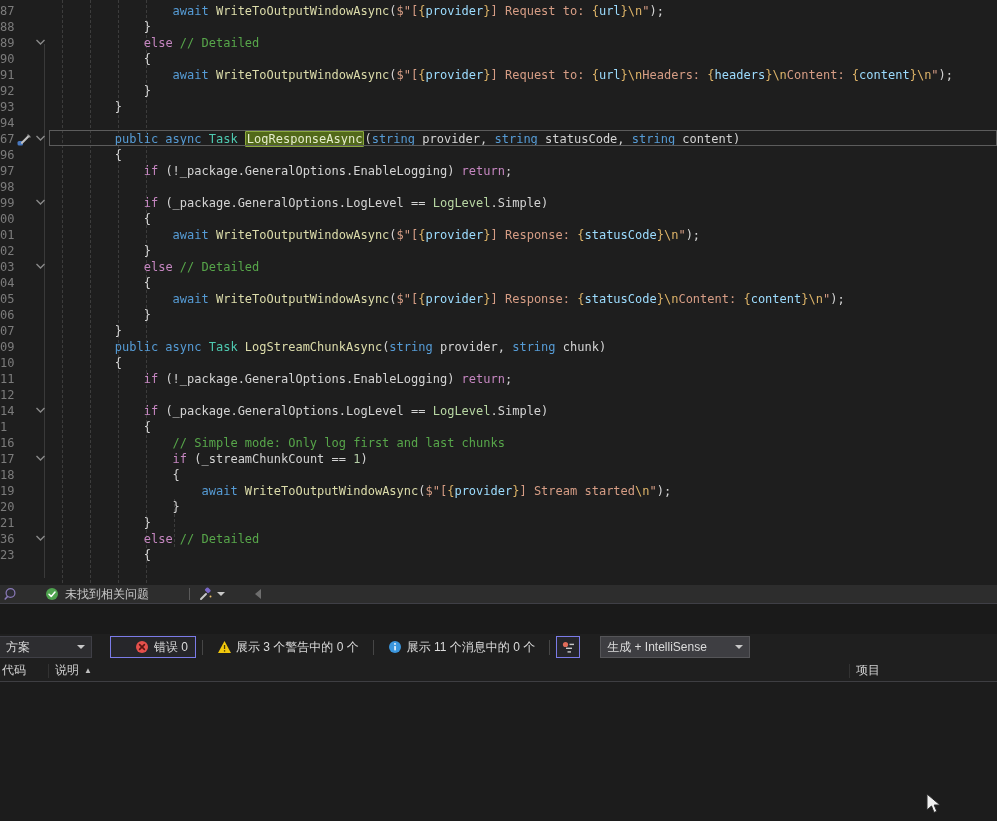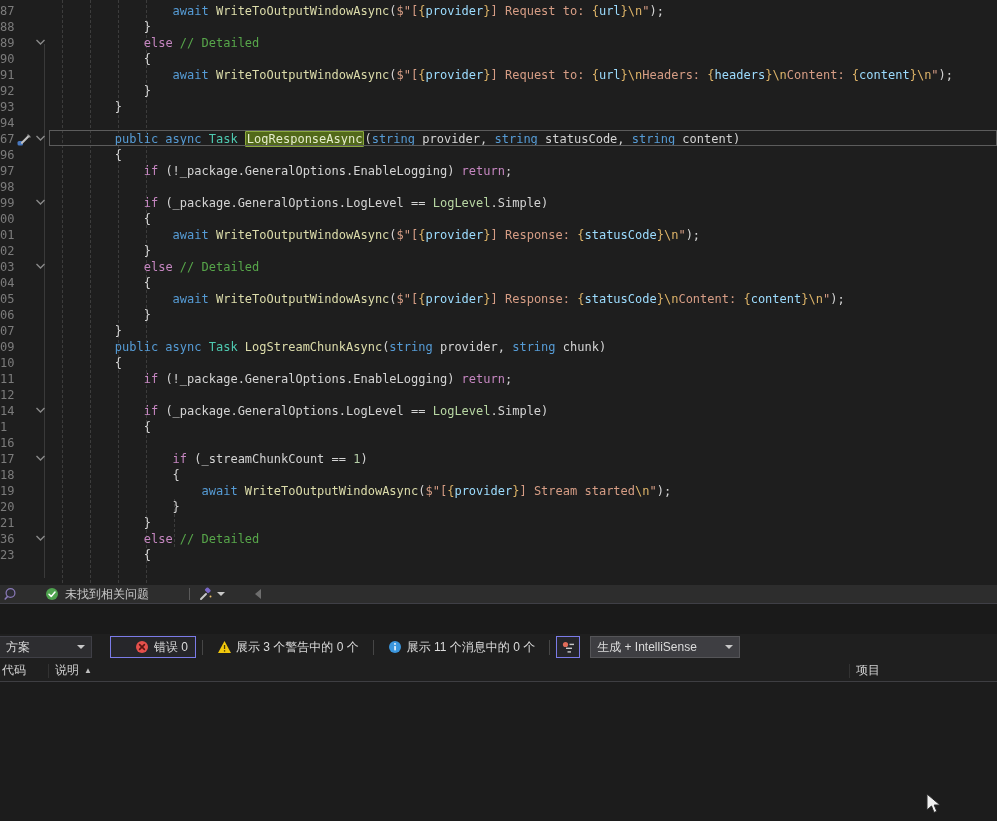--- a/index.html
+++ b/index.html
@@ -35,21 +35,21 @@
 
   
   #gap{position:absolute;left:0;top:604px;width:997px;height:30px;background:#1a1a1a;}
 
   
   #el-toolbar{position:absolute;left:0;top:634px;width:997px;height:26px;background:#1f1f1f;
               display:flex;align-items:center;font-size:12px;color:#dcdcdc;}
   .combo{height:22px;background:#2d2d30;border:1px solid #3f3f46;display:flex;align-items:center;
          box-sizing:border-box;padding:0 6px;gap:6px;}
   #scope-combo{width:92px;margin-left:0;border-left:none;justify-content:space-between;}
-  #build-combo{width:150px;background:#3e3e42;border-color:#555558;justify-content:space-between;margin-left:10px;}
+  #build-combo{width:150px;background:#3e3e42;border-color:#555558;justify-content:space-between;margin-left:20px;}
   .tb-btn{height:22px;display:flex;align-items:center;gap:5px;padding:0 7px;box-sizing:border-box;
           border:1px solid transparent;background:transparent;color:#dcdcdc;font-size:12px;}
   .tb-btn.toggled{border:1px solid #7b7bе8;padding-left:24px;}
   .toggled{border:1px solid #7b7be8 !important;background:#26262a;}
   .tb-sep{width:1px;height:15px;background:#464646;margin:0 6px;}
   .icon16{width:14px;height:14px;display:inline-block;flex:0 0 14px;}
 
   
   #el-header{position:absolute;left:0;top:660px;width:997px;height:21px;background:#1f1f1f;
              border-bottom:1px solid #3e3e42;display:flex;align-items:center;font-size:12px;color:#d0d0d0;}
@@ -261,20 +261,21 @@
         <div class="row">
           <span class="ln">1</span>
           <span class="glyph"></span>
           <span class="fold"></span>
           <pre class="code"><span style="color: rgb(212, 212, 212);">            {</span></pre>
         </div>
         <div class="row">
           <span class="ln">16</span>
           <span class="glyph"></span>
           <span class="fold"></span>
+          <pre class="code"><span style="color: rgb(212, 212, 212);">                </span><span style="color: rgb(87, 166, 74);">// Simple mode: Only log first and last chunks</span></pre>
         </div>
         <div class="row">
           <span class="ln">17</span>
           <span class="glyph"></span>
           <span class="fold">
             <svg width="11" height="8" viewBox="0 0 11 8">
               <path d="M1.5 2 L5.5 6 L9.5 2" stroke="#8a8a8a" stroke-width="1.4" fill="none"></path>
             </svg>
           </span>
           <pre class="code"><span style="color: rgb(212, 212, 212);">                </span><span style="color: rgb(197, 134, 192);">if </span><span style="color: rgb(212, 212, 212);">(_streamChunkCount </span><span style="color: rgb(212, 212, 212);">== </span><span style="color: rgb(181, 206, 168);">1</span><span style="color: rgb(212, 212, 212);">)</span></pre>

